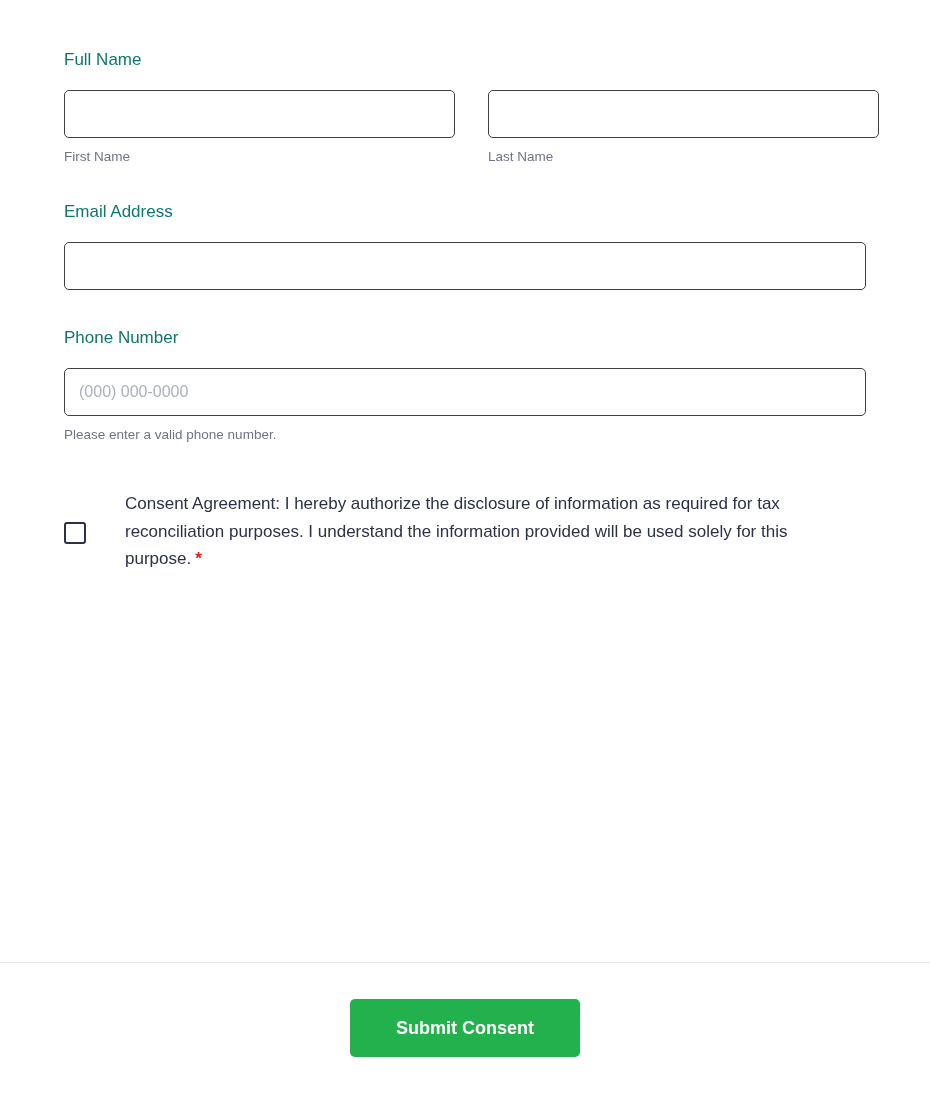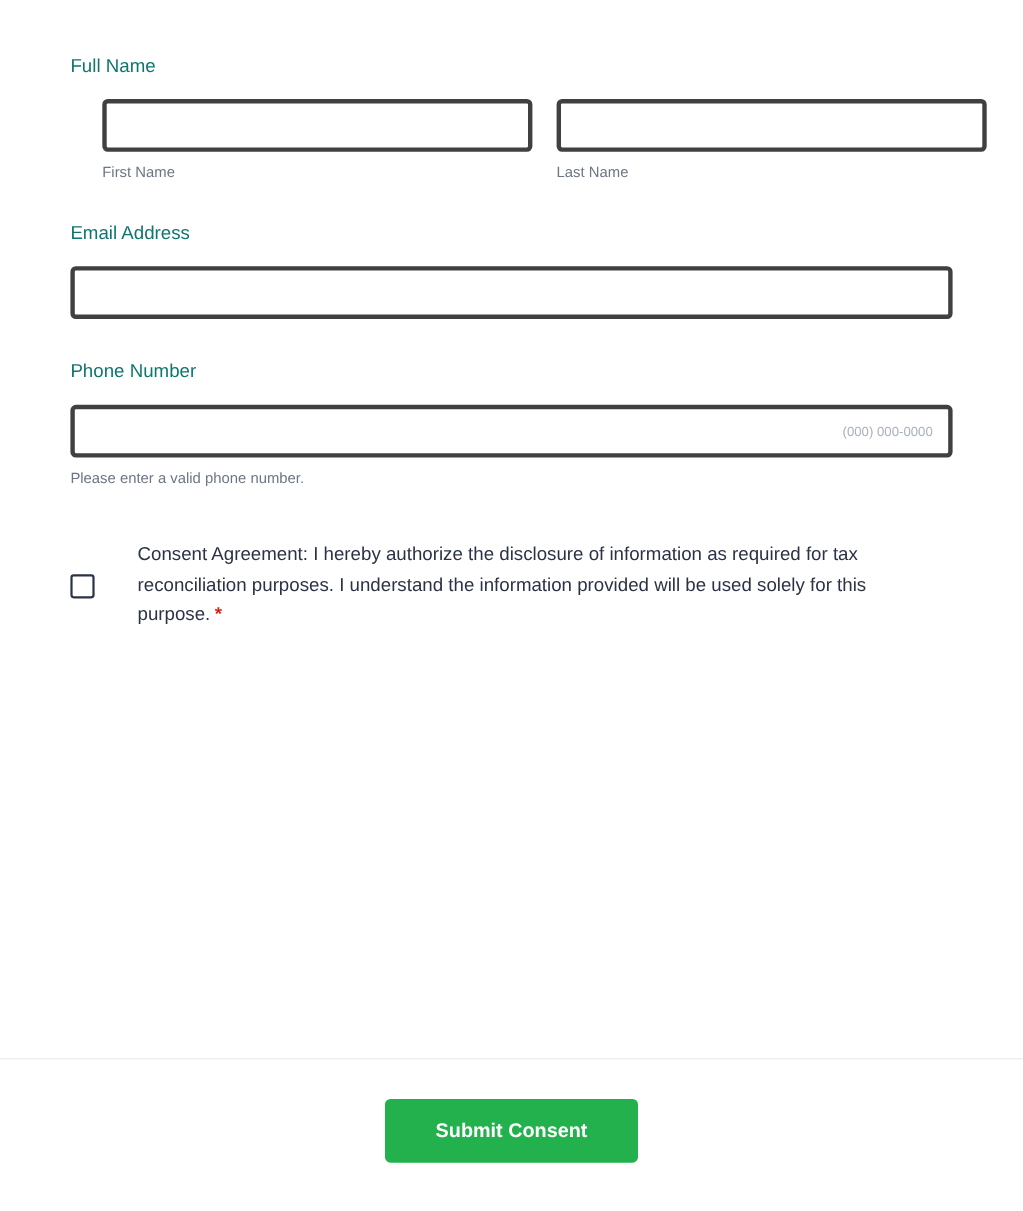--- a/index.html
+++ b/index.html
@@ -57,39 +57,37 @@
     display: block;
   }
   .sub-label {
     font-size: 13.5px;
     color: #6d7685;
     margin-top: 11px;
     display: block;
   }
   .row-two {
     display: flex;
-    gap: 22px;
-    margin-left: 29px;
+    gap: 33px;
   }
   .col {
     width: 391px;
     flex: 0 0 391px;
   }
   input.text-input {
     width: 100%;
     height: 48px;
-    border: 4px solid #404040;
+    border: 1px solid #404040;
     border-radius: 5px;
     padding: 0 14px;
-    font-size: 12px;
+    font-size: 16px;
     font-family: "Liberation Sans", sans-serif;
     color: #2b3245;
     background: #fff;
     outline: none;
-    text-align: right;
   }
   input.text-input::placeholder {
     color: #a9b1bf;
   }
   .narrow-input {
     width: 389px;
   }
 
   
   .consent-block {

